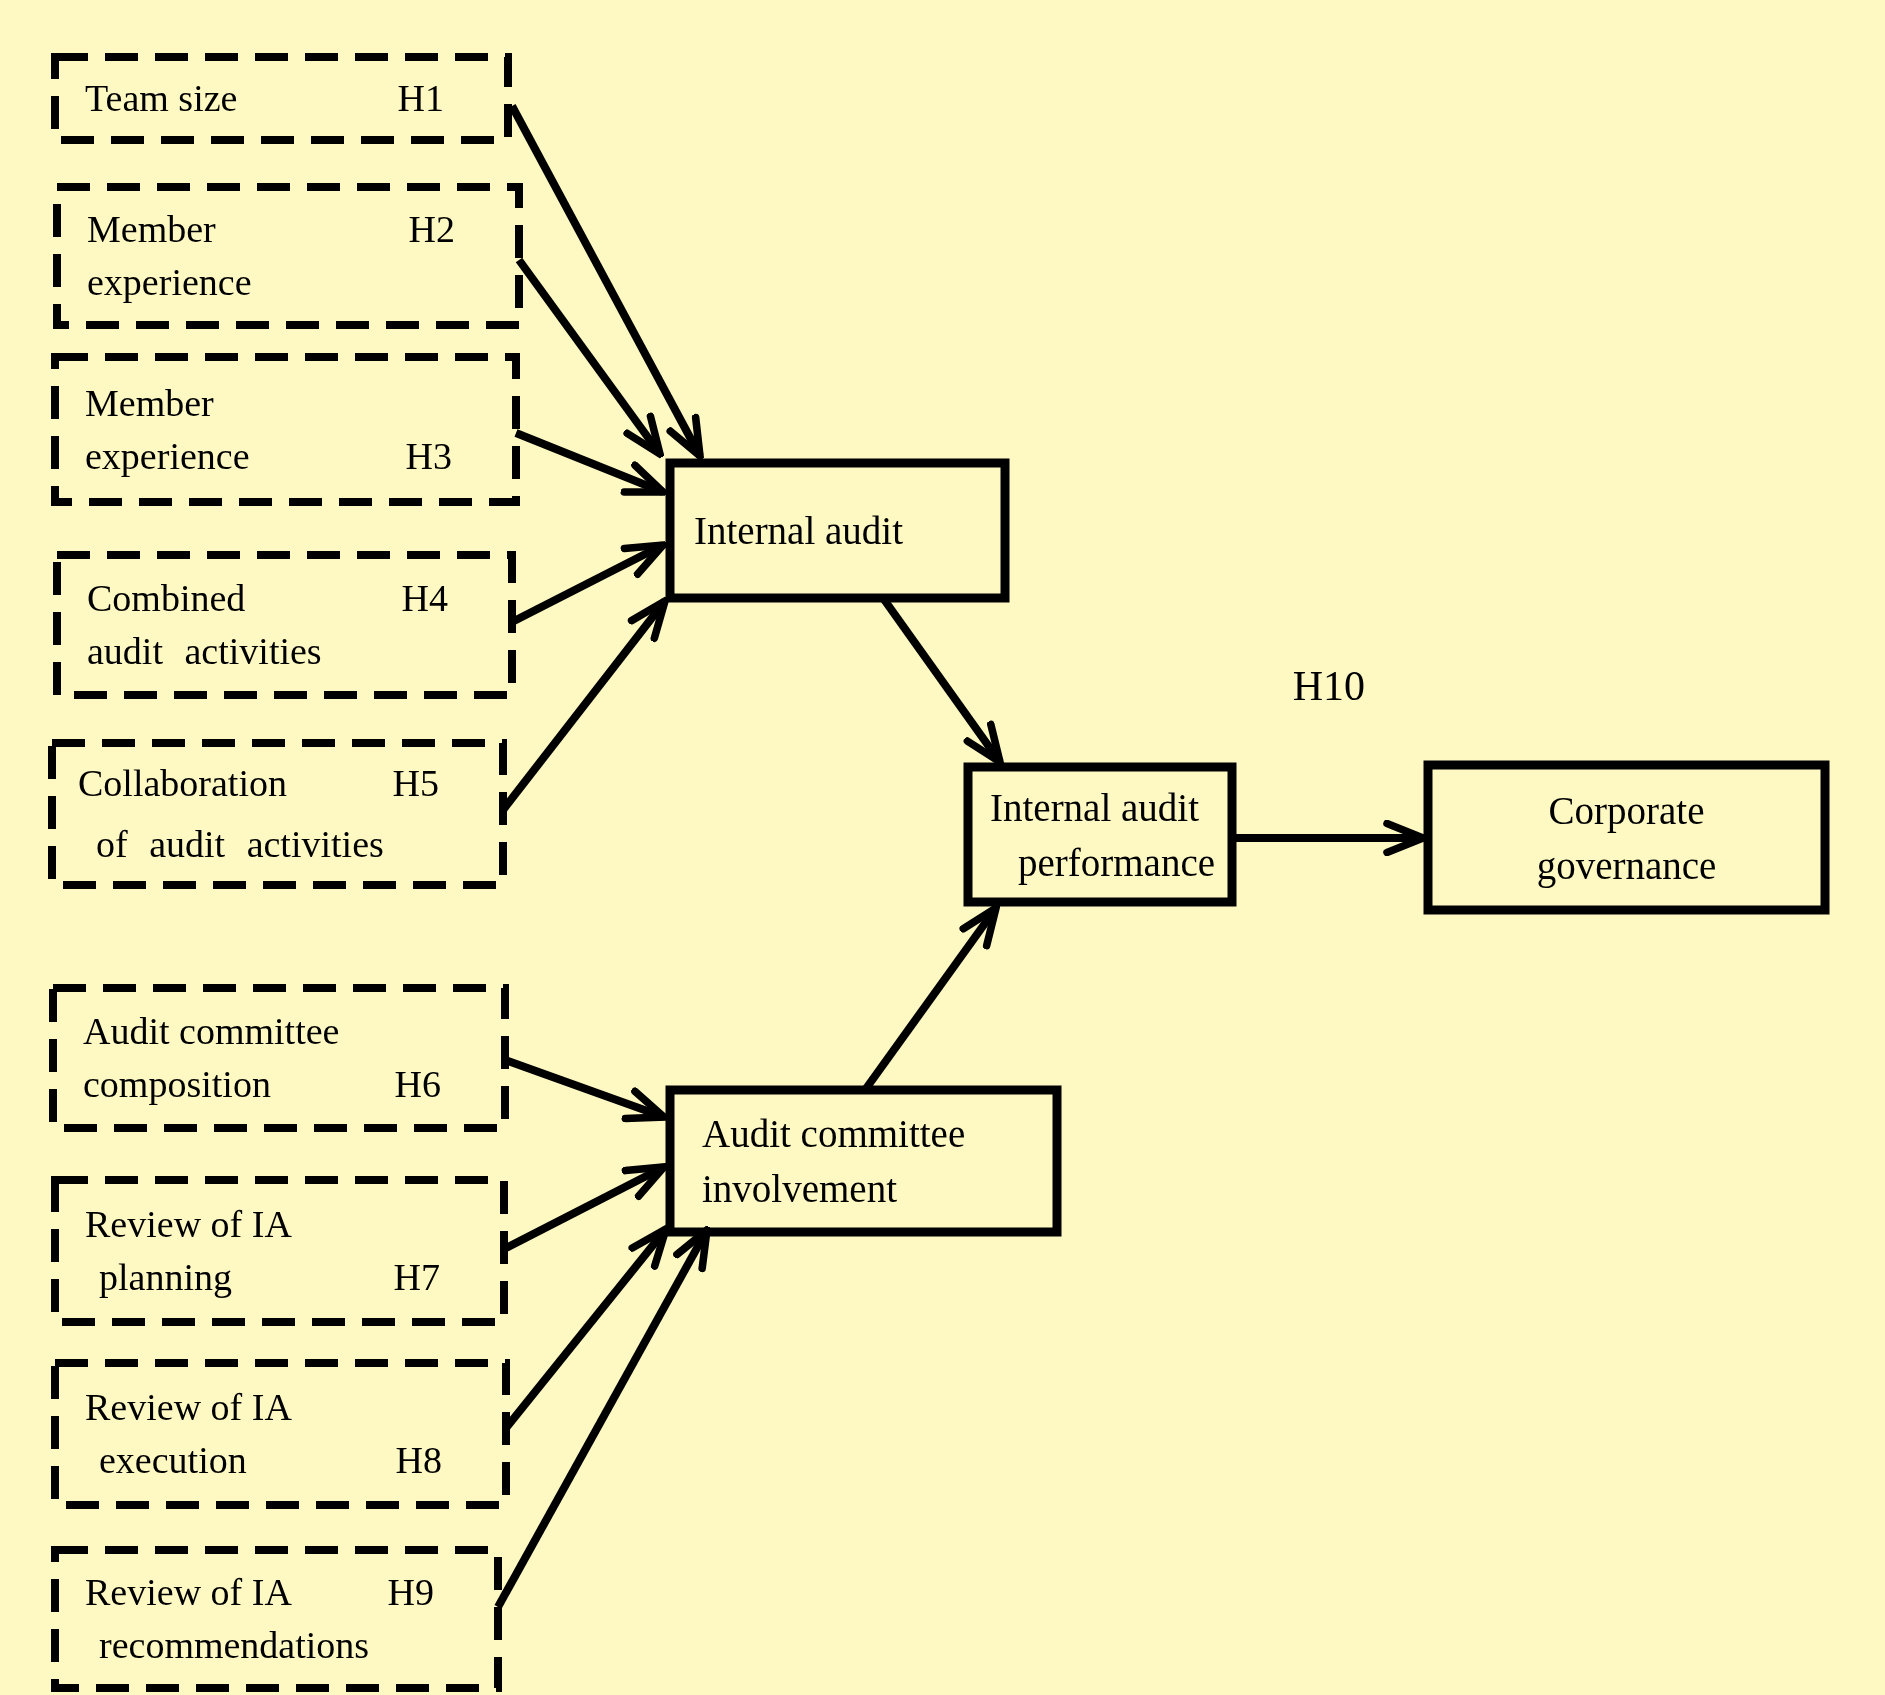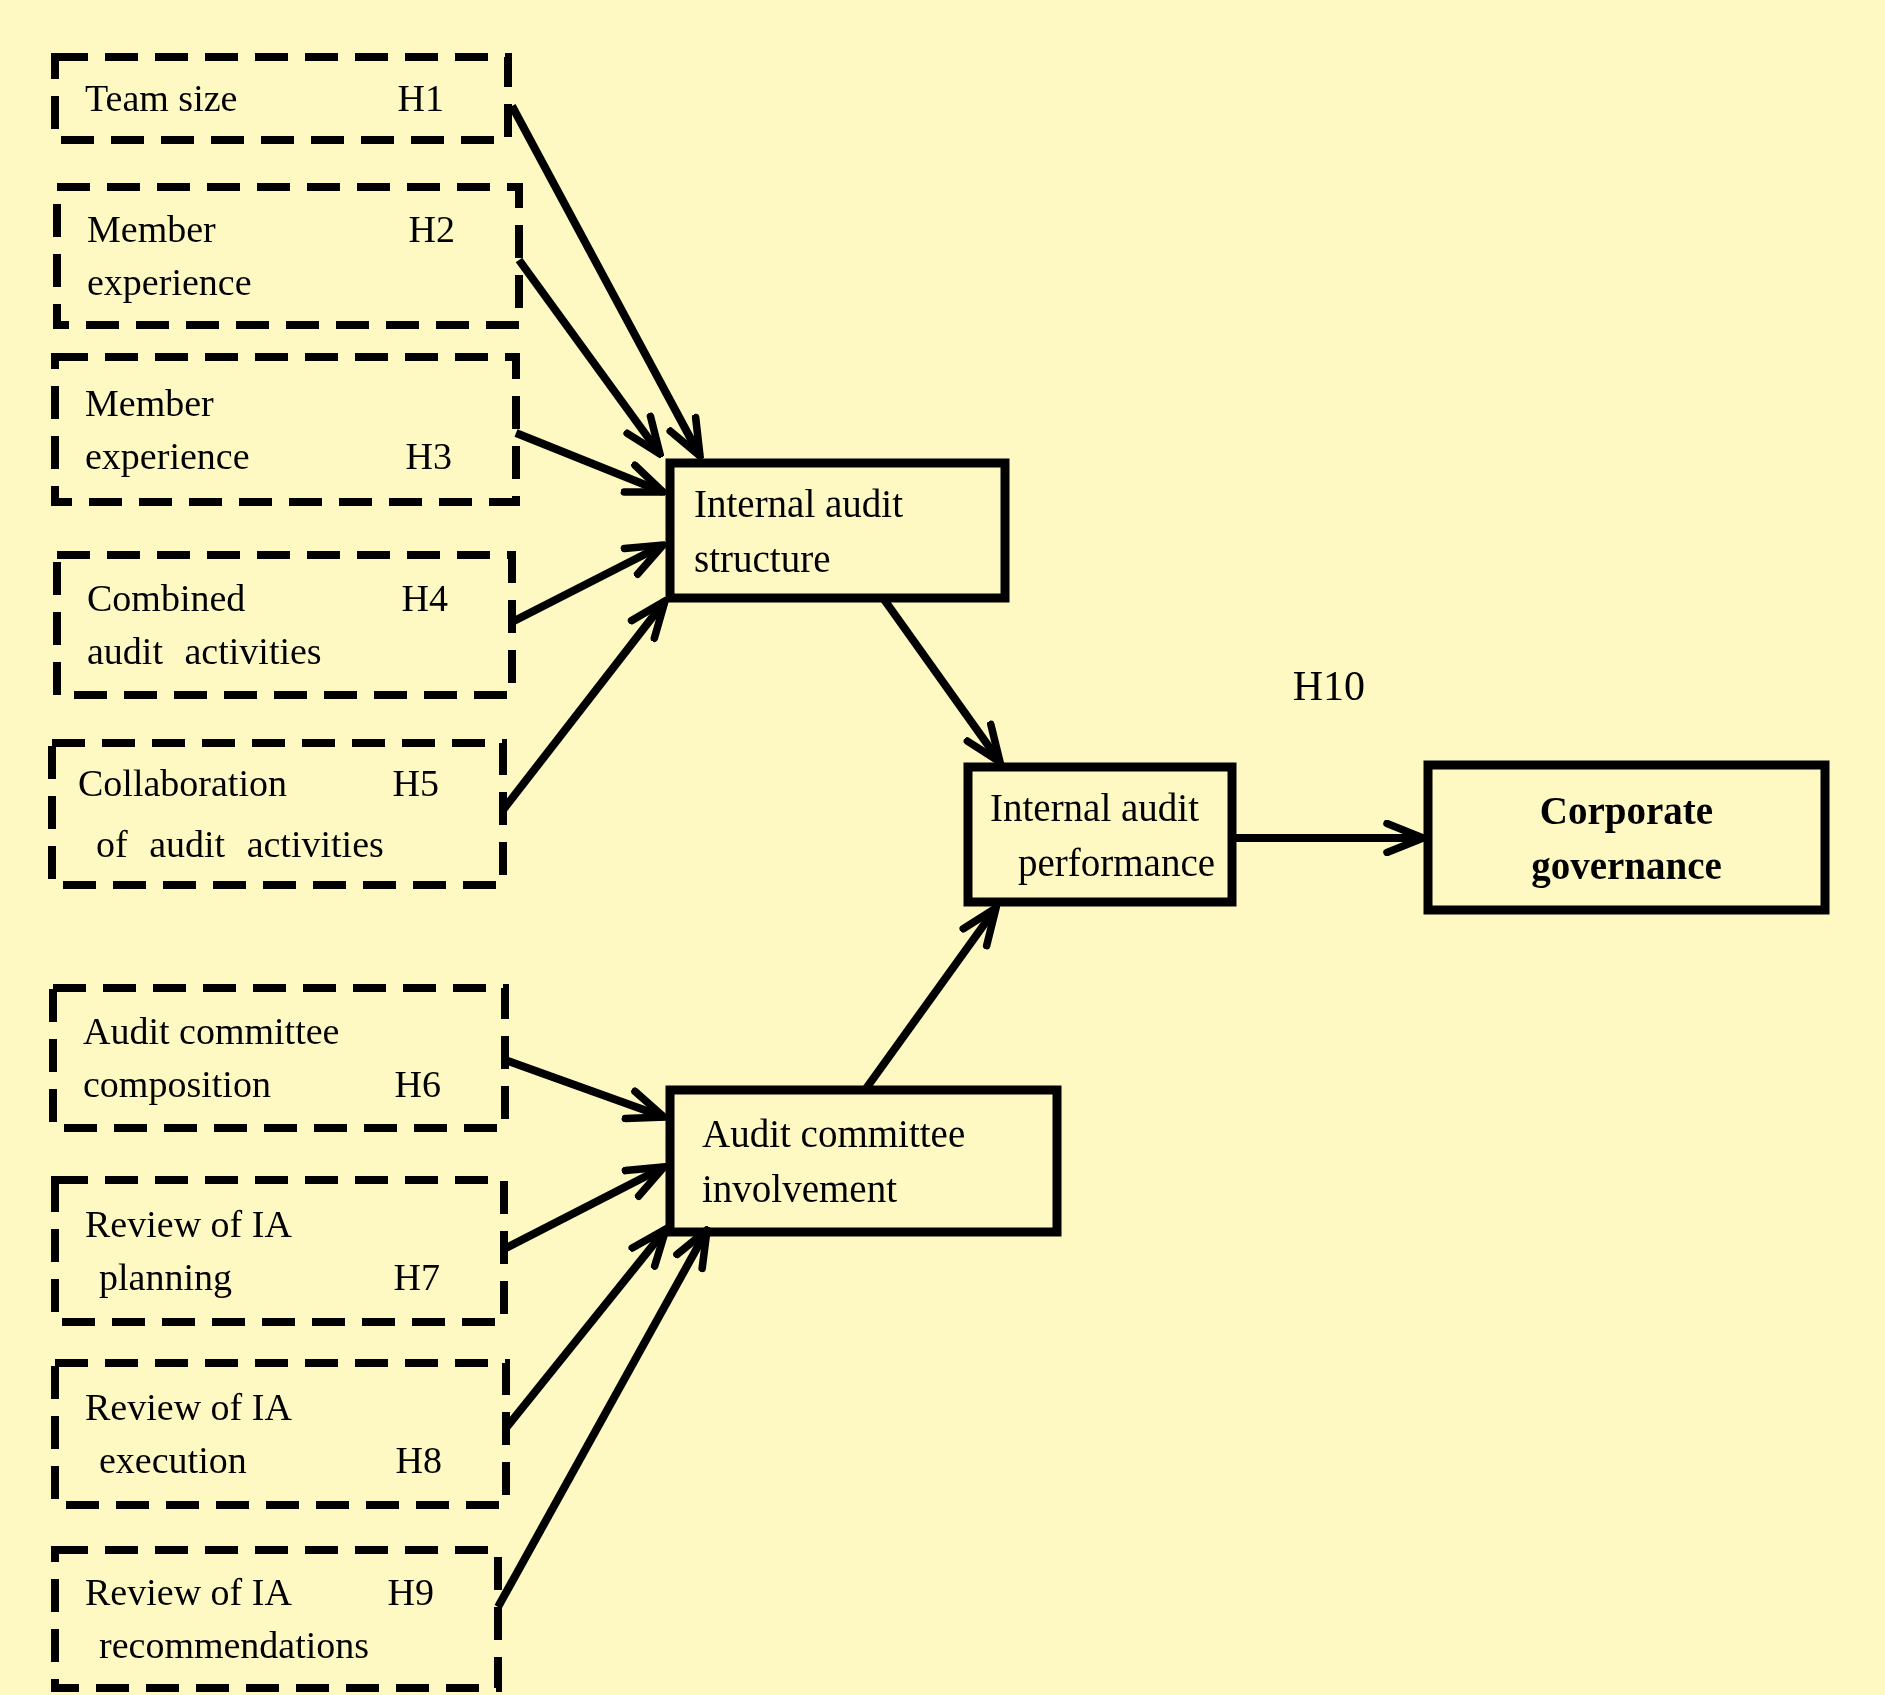--- a/index.html
+++ b/index.html
@@ -21,21 +21,21 @@
     font-size: 38px;
     line-height: 53px;
     color: #000;
   }
   .txt .row { display: flex; align-items: baseline; white-space: nowrap; }
   .hyp { margin-left: auto; margin-right: 64px; }
   .ind14 { padding-left: 14px; }
   .ind18 { padding-left: 18px; margin-top: 8px; }
   .ws { word-spacing: 12px; }
   .solidtxt { font-size: 39px; line-height: 55px; }
-  .centered { text-align: center; font-weight: bold; }
+  .centered { text-align: center; }
   .centered .row { display: block; }
   #h10-label {
     position: absolute;
     left: 1205px; top: 663px; width: 160px;
     text-align: right;
     font-size: 42px; line-height: 46px;
   }
 </style>
 </head>
 <body>
@@ -164,23 +164,20 @@
     </div>
     <div class="row ind14">
       <span>recommendations</span>
     </div>
   </div>
 
   <div class="txt solidtxt" style="left:670px;top:463px;width:335px;height:135px;padding-left:24px">
     <div class="row">
         <span>Internal audit</span>
       </div>
-    <div class="row">
-        <span>structure</span>
-      </div>
   </div>
 
   <div class="txt solidtxt" style="left:968px;top:767px;width:264px;height:135px;padding-left:22px">
     <div class="row">
         <span>Internal audit</span>
       </div>
     <div class="row" style="padding-left:28px">
         <span>performance</span>
       </div>
   </div>

